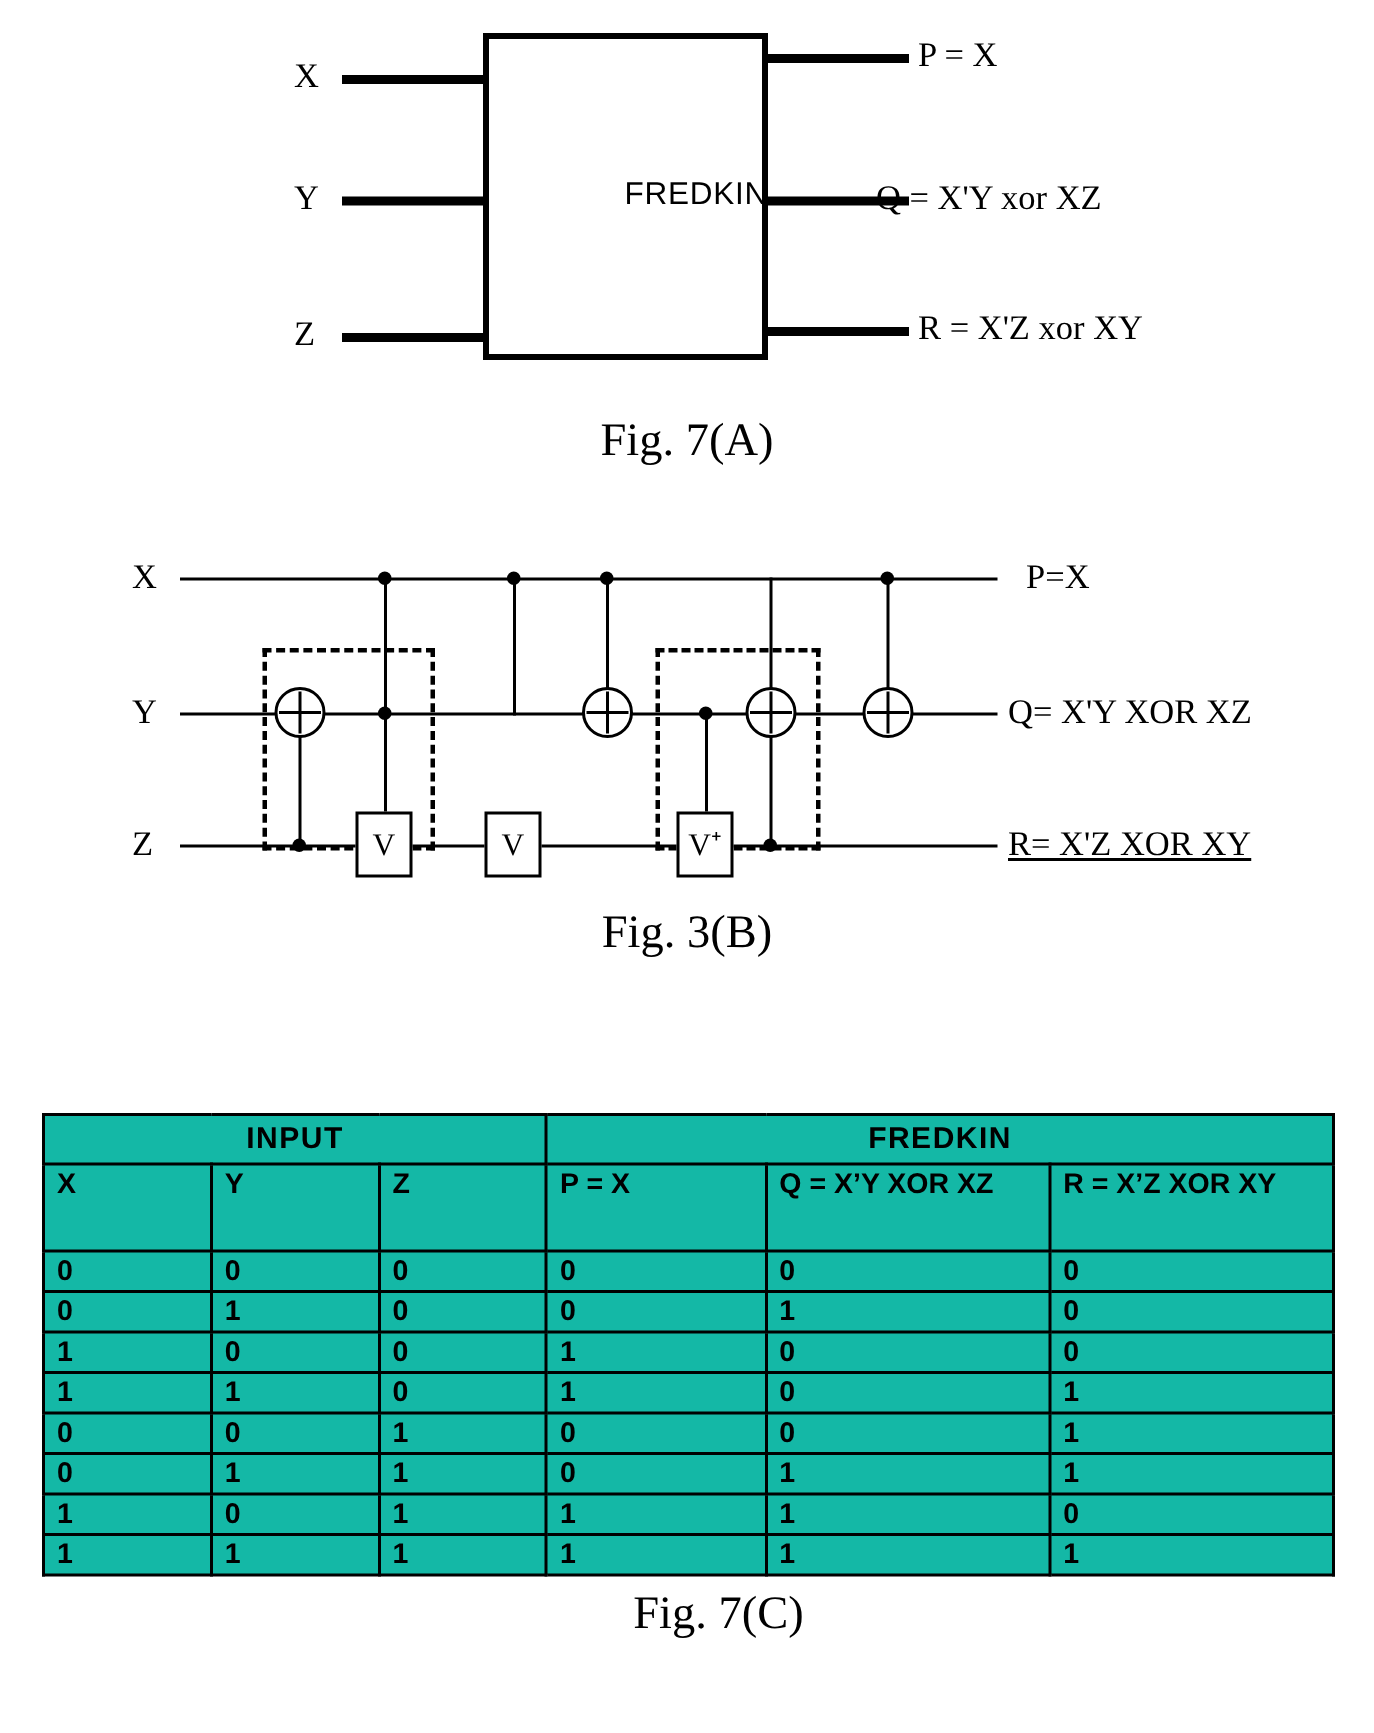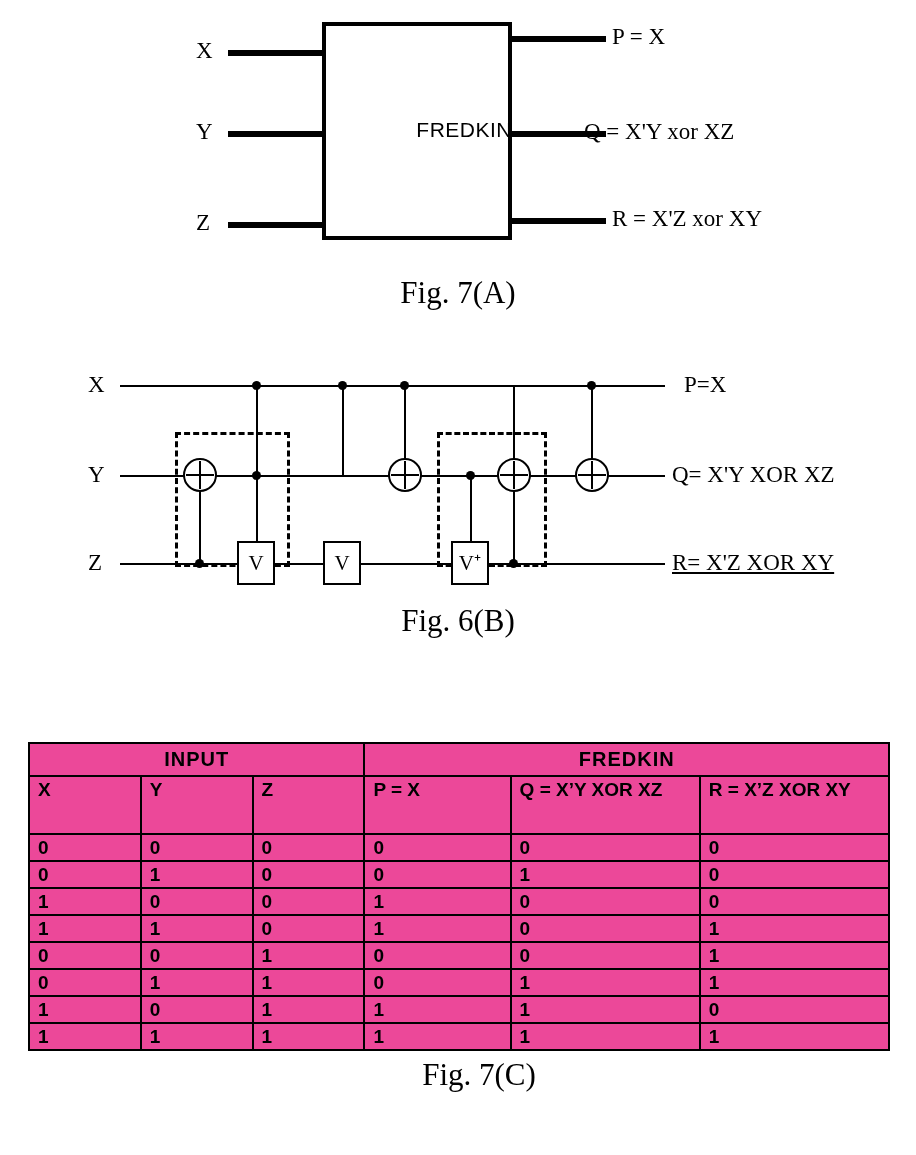--- a/index.html
+++ b/index.html
@@ -157,21 +157,21 @@
     font-family: "Liberation Sans", sans-serif;
     font-weight: bold;
     table-layout: fixed;
   }
   table.tt td, table.tt th {
     border: 2px solid #000;
     font-size: 19px;
     padding: 2px 8px;
     text-align: left;
     vertical-align: top;
-    background: #ec4899;
+    background: #14b8a6;
   }
   table.tt th.group {
     text-align: center;
     font-size: 20px;
     letter-spacing: 1px;
     padding: 4px 0;
   }
   table.tt td.hdr {
     height: 52px;
   }
@@ -245,21 +245,21 @@
   <div class="vgate" style="left:451px; top:196px;">V⁺</div>
 
   <div class="qlabel" style="left:88px; top:27px;">X</div>
   <div class="qlabel" style="left:88px; top:117px;">Y</div>
   <div class="qlabel" style="left:88px; top:205px;">Z</div>
 
   <div class="qlabel" style="left:684px; top:27px;">P=X</div>
   <div class="qlabel" style="left:672px; top:117px;">Q= X'Y XOR XZ</div>
   <div class="qlabel" style="left:672px; top:205px;text-decoration:underline;">R= X'Z XOR XY</div>
 
-  <div class="fig-caption" style="top:258px;">Fig. 6(B)</div>
+  <div class="fig-caption" style="top:258px;">Fig. 3(B)</div>
 </div>
 
 <div id="fig-c-wrap">
   <table class="tt">
     <colgroup>
       <col style="width:13%">
         <col style="width:13%">
         <col style="width:13%">
       <col style="width:17%">
         <col style="width:22%">

